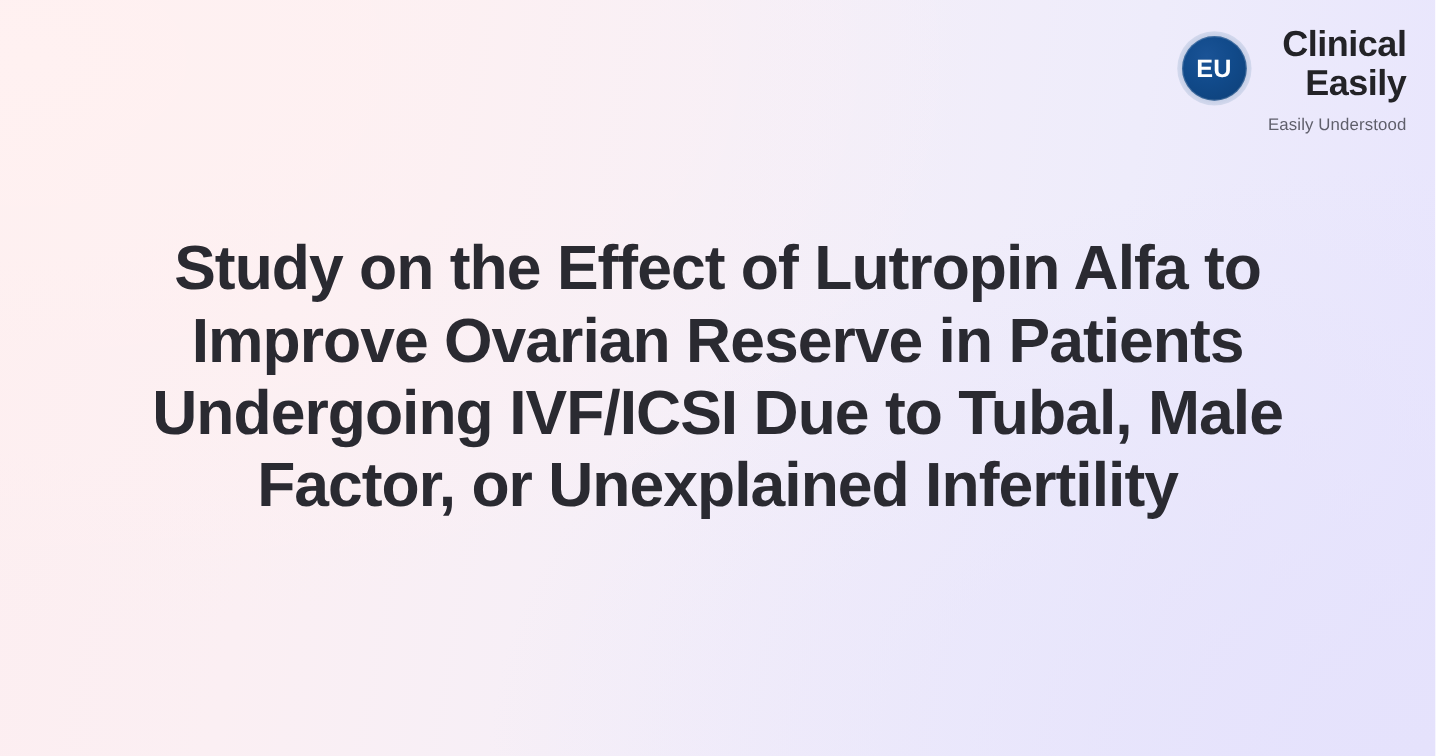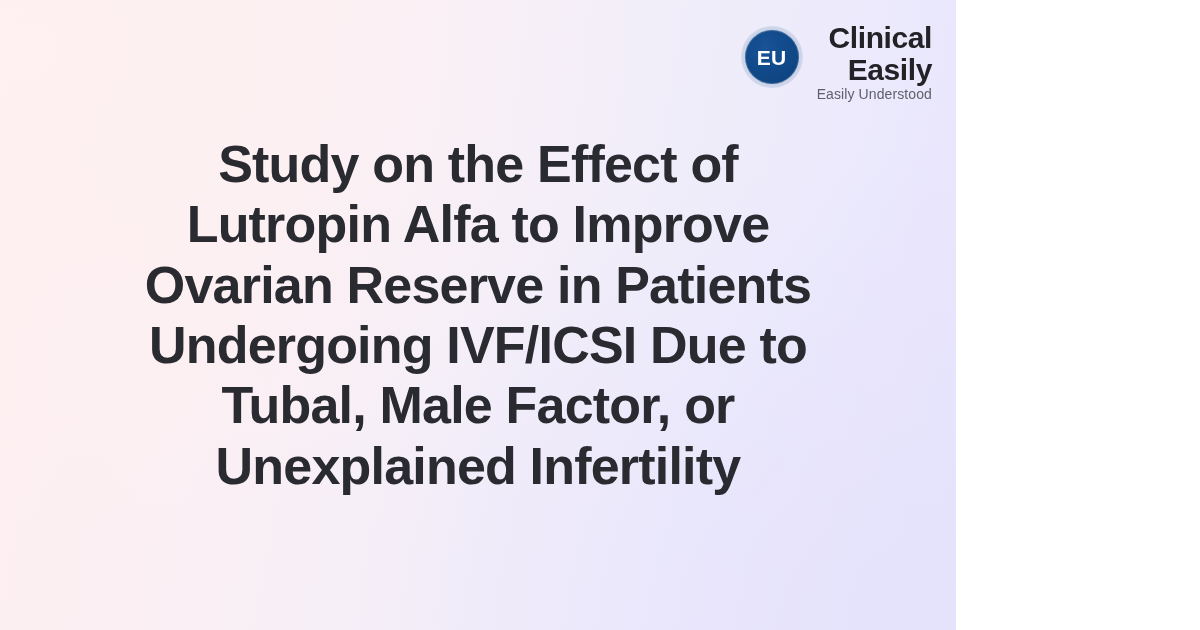--- a/index.html
+++ b/index.html
@@ -8,21 +8,21 @@
   }
   body {
     width: 1200px;
     height: 630px;
     overflow: hidden;
     font-family: "Liberation Sans", sans-serif;
   }
 
   .og-card {
     position: relative;
-    width: 956px;
+    width: 1196px;
     height: 630px;
     box-sizing: border-box;
     background:
       radial-gradient(120% 140% at 2% 8%, #fff1f1 0%, rgba(255,241,241,0) 55%),
       radial-gradient(110% 130% at 100% 100%, #e5e2fc 0%, rgba(229,226,252,0) 60%),
       linear-gradient(100deg, #fdeef0 0%, #fbeff3 22%, #f5eff8 48%, #eeecfb 74%, #e7e4fd 100%);
     overflow: hidden;
   }
 
   
@@ -81,21 +81,21 @@
   }
   .brand-name-line {
     color: #232327;
     font-weight: 700;
     font-size: 30px;
     line-height: 1.06;
     letter-spacing: -0.4px;
     font-family: "Liberation Sans", sans-serif;
   }
   .brand-tagline {
-    margin-top: 1px;
+    margin-top: 10px;
     color: #5f5f6b;
     font-size: 14px;
     font-weight: 400;
     letter-spacing: 0.1px;
     line-height: 1.1;
     align-self: flex-end;
     font-family: "Liberation Sans", sans-serif;
   }
 
   

